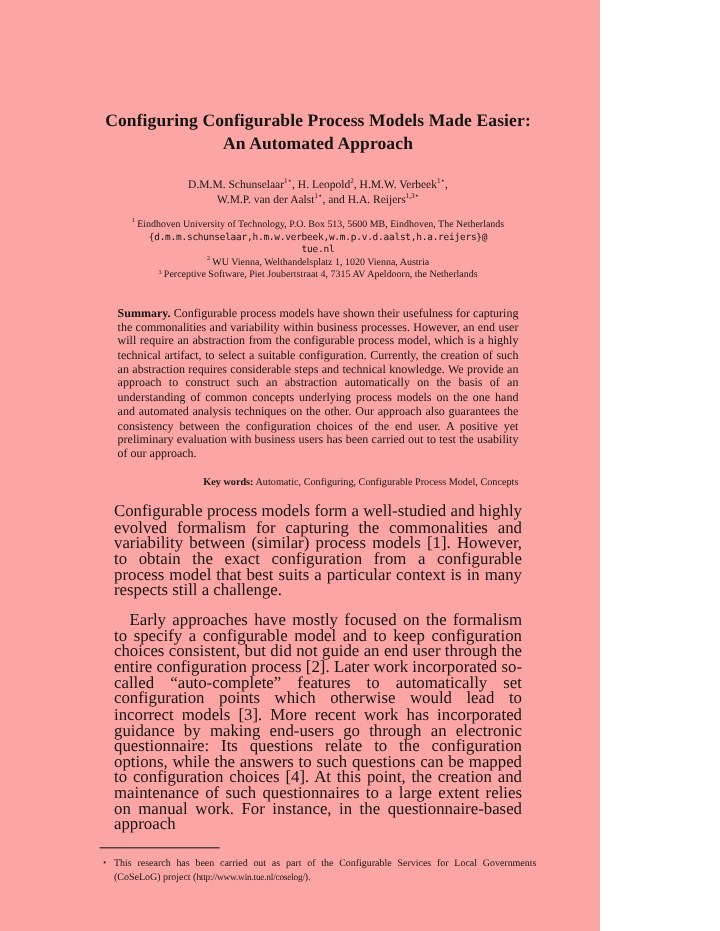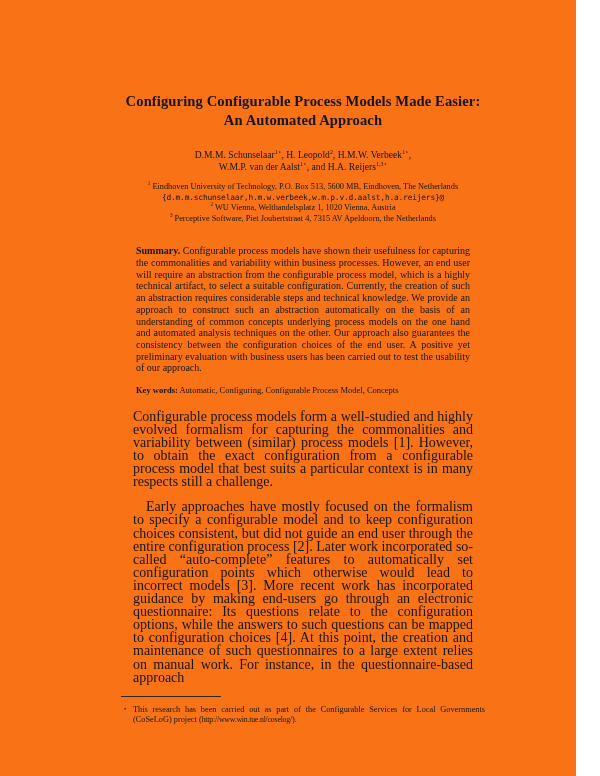--- a/index.html
+++ b/index.html
@@ -4,23 +4,23 @@
 <style>
   html, body {
     margin: 0;
     padding: 0;
     background: #ffffff;
     width: 600px;
     height: 776px;
     overflow: hidden;
   }
   .page {
-    width: 576px;
+    width: 500px;
     height: 776px;
-    background: #f97316;
+    background: #fca5a5;
     color: #151515;
     font-family: "Liberation Serif", serif;
     box-sizing: border-box;
     padding-top: 92px;
     padding-left: 30px;
   }
   .content {
     width: 364px;
     margin: 0 auto;
   }
@@ -59,20 +59,21 @@
     margin: 21px 15px 0 15px;
     font-size: 10px;
     line-height: 11.7px;
     text-align: justify;
   }
   .abstract .label, .keywords .label { font-weight: bold; }
   .keywords {
     margin: 11px 15px 0 15px;
     font-size: 8.5px;
     line-height: 11.7px;
+    text-align: right;
   }
   .section-heading {
     margin-top: 28px;
     font-size: 12.4px;
     font-weight: bold;
   }
   .section-heading .sec-num { margin-right: 13px; }
   .body-par {
     font-size: 14px;
     line-height: 13.1px;
@@ -116,20 +117,21 @@
     </div>
 
     <div class="authors">
       <div><span>D.M.M. Schunselaar</span><sup>1⋆</sup><span>, H. Leopold</span><sup>2</sup><span>, H.M.W. Verbeek</span><sup>1⋆</sup><span>,</span></div>
       <div><span>W.M.P. van der Aalst</span><sup>1⋆</sup><span>, and H.A. Reijers</span><sup>1,3⋆</sup></div>
     </div>
 
     <div class="affiliations">
       <div class="aff-line"><sup>1</sup><span>Eindhoven University of Technology, P.O. Box 513, 5600 MB, Eindhoven, The Netherlands</span></div>
       <div class="mono">{d.m.m.schunselaar,h.m.w.verbeek,w.m.p.v.d.aalst,h.a.reijers}@</div>
+      <div class="mono">tue.nl</div>
       <div class="aff-line"><sup>2</sup><span>WU Vienna, Welthandelsplatz 1, 1020 Vienna, Austria</span></div>
       <div class="aff-line"><sup>3</sup><span>Perceptive Software, Piet Joubertstraat 4, 7315 AV Apeldoorn, the Netherlands</span></div>
     </div>
 
     <div class="abstract">
       <span class="label">Summary.</span>
       <span>Configurable process models have shown their usefulness for capturing the commonalities and variability within business processes. However, an end user will require an abstraction from the configurable process model, which is a highly technical artifact, to select a suitable configuration. Currently, the creation of such an abstraction requires considerable steps and technical knowledge. We provide an approach to construct such an abstraction automatically on the basis of an understanding of common concepts underlying process models on the one hand and automated analysis techniques on the other. Our approach also guarantees the consistency between the configuration choices of the end user. A positive yet preliminary evaluation with business users has been carried out to test the usability of our approach.</span>
     </div>
 
     <div class="keywords">

